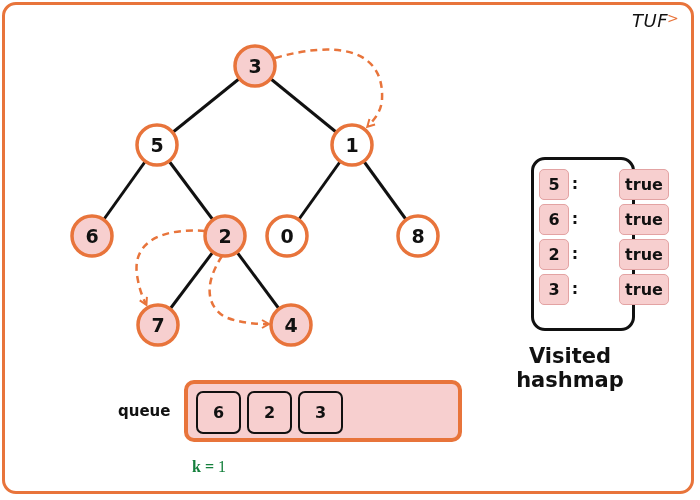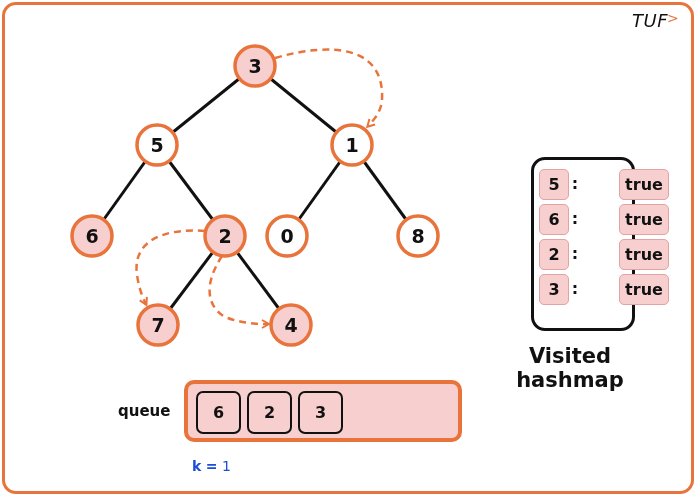--- a/index.html
+++ b/index.html
@@ -24,21 +24,21 @@
             border:1px solid #e3a3a3; border-radius:5px; box-sizing:border-box;
             font-weight:bold; font-size:16px; text-align:center; line-height:30px; color:#111;margin-left:38px; }
   .hm-label { position:absolute; left:490px; top:344px; width:160px; text-align:center;
               font-weight:bold; font-size:21px; color:#111; }
   .queue-label { position:absolute; left:118px; top:402px; font-weight:bold; font-size:15px; color:#111; }
   .queue { position:absolute; left:184px; top:380px; width:278px; height:62px;
            background:#f7cfcf; border:4px solid #e8743b; border-radius:10px; box-sizing:border-box; }
   .q-item { position:absolute; top:7px; width:45px; height:43px; border:2px solid #111;
             border-radius:7px; box-sizing:border-box; font-weight:bold; font-size:16px;
             text-align:center; line-height:40px; color:#111; }
-  .k-line { position:absolute; left:192px; top:458px; font-size:14px; color:#1d4ed8; }
+  .k-line { position:absolute; left:192px; top:458px; font-size:16px; color:#15803d;font-family:Liberation Serif, serif; }
   .k-line .k { font-weight:bold; }
 </style>
 </head>
 <body>
 
 <div class="frame"></div>
 
 <div class="logo"><span>TUF</span><span class="chev">&gt;</span></div>
 
 <svg id="tree" width="700" height="500">

